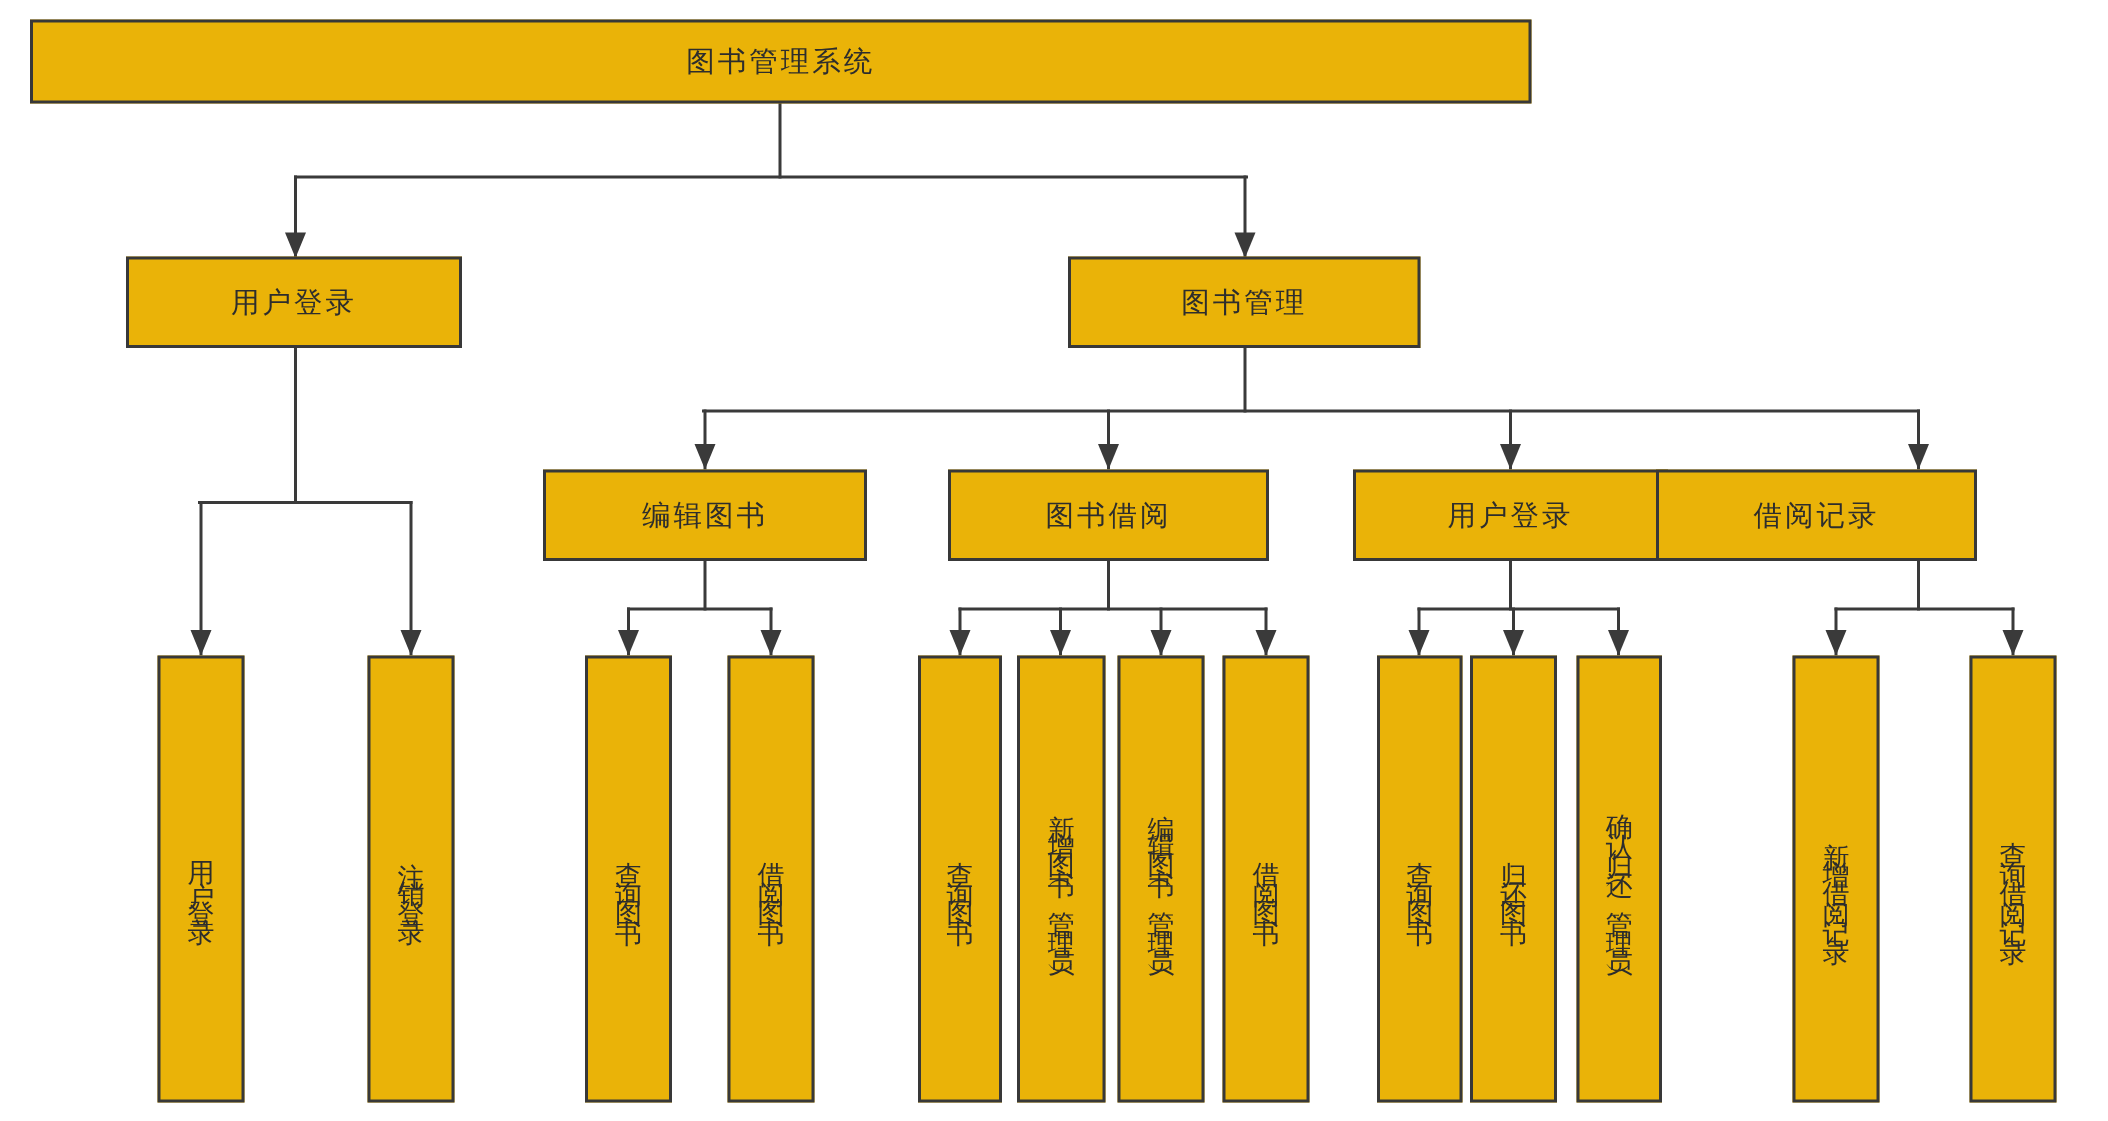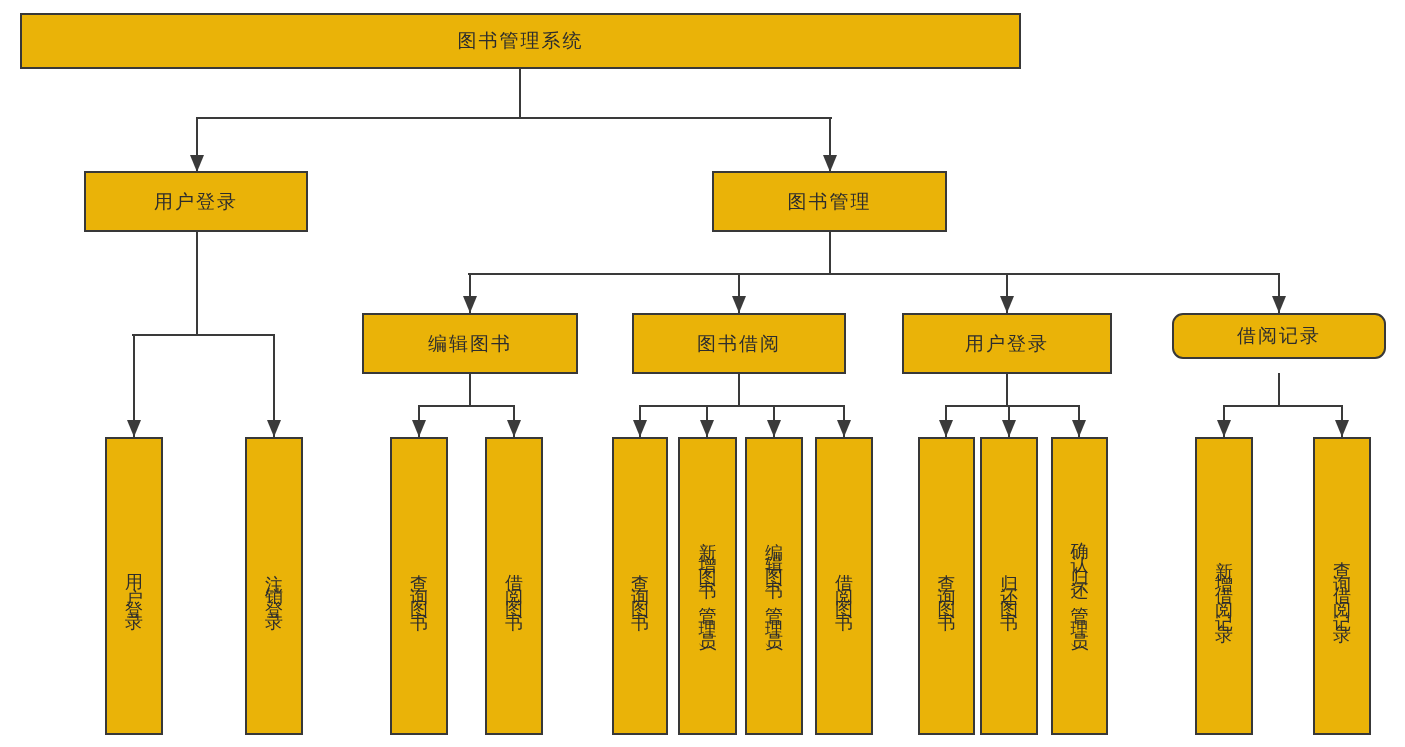--- a/index.html
+++ b/index.html
@@ -49,21 +49,21 @@
 
   <div class="node" style="left:362px;top:313px;width:216px;height:61px;">
     <span class="hlabel">编辑图书</span>
   </div>
   <div class="node" style="left:632px;top:313px;width:214px;height:61px;">
     <span class="hlabel">图书借阅</span>
   </div>
   <div class="node" style="left:902px;top:313px;width:210px;height:61px;">
     <span class="hlabel">用户登录</span>
   </div>
-  <div class="node" style="left:1172px;top:313px;width:214px;height:46px;border-radius:11px;">
+  <div class="node" style="left:1104px;top:313px;width:214px;height:61px;">
     <span class="hlabel">借阅记录</span>
   </div>
 
   <div class="node" style="left:105px;top:437px;width:58px;height:298px;">
     <span class="vtext">用户登录</span>
   </div>
   <div class="node" style="left:245px;top:437px;width:58px;height:298px;">
     <span class="vtext">注销登录</span>
   </div>
 

